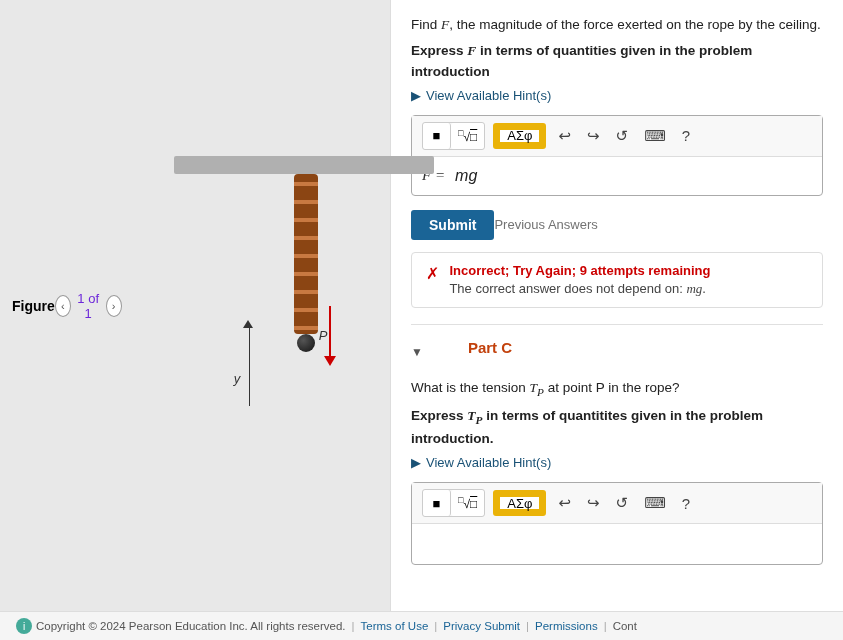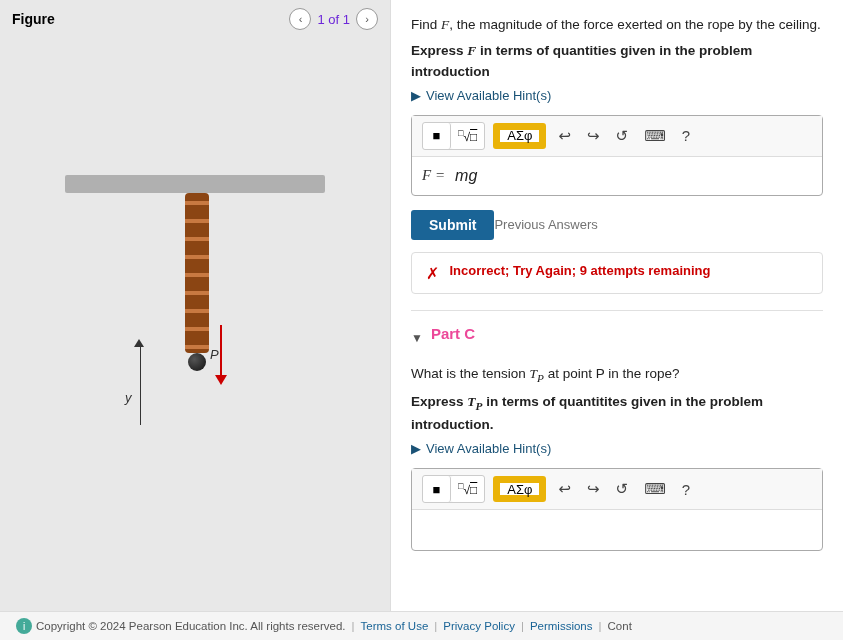--- a/index.html
+++ b/index.html
@@ -19,21 +19,21 @@
       flex: 1;
       overflow: hidden;
     }
 
     
     .left-panel {
       width: 390px;
       background: #e8e8e8;
       position: relative;
       display: flex;
-      flex-direction: column;
+      flex-direction: row;
     }
 
     .figure-header {
       display: flex;
       align-items: center;
       padding: 8px 12px;
       background: #e8e8e8;
     }
 
     .figure-label {
@@ -198,25 +198,26 @@
       flex: 1;
       background: #fff;
       overflow-y: auto;
       padding: 15px 20px;
       border-left: 1px solid #ddd;
     }
 
     .part-title {
       font-weight: bold;
       font-size: 15px;
-      color: #ec4899;
+      color: #c2410c;
       margin-bottom: 10px;
       display: flex;
       align-items: center;
       gap: 8px;
+      margin-left: 37px;
     }
 
     .problem-text {
       font-size: 13.5px;
       color: #222;
       margin-bottom: 6px;
       line-height: 1.5;
     }
 
     .bold-text {
@@ -513,20 +514,23 @@
 
       <div class="submit-row">
         <button class="submit-btn">Submit</button>
         <a class="prev-answers-link">Previous Answers</a>
       </div>
 
       <div class="error-box">
         <span class="error-icon">✗</span>
         <div class="error-content">
           <div class="error-title">Incorrect; Try Again; 9 attempts remaining</div>
+          <div class="error-detail">
+            The correct answer does not depend on: <span class="math-italic">mg</span>.
+          </div>
         </div>
       </div>
     </div>
 
     <div class="part-c-section">
       <div class="part-c-header">
         <span class="collapse-arrow">▼</span>
         <span class="part-title">Part C</span>
       </div>
 
@@ -569,18 +573,18 @@
 
   </div>
 </div>
 
 <div class="footer">
   <span class="footer-icon">i</span>
   <span>Copyright © 2024 Pearson Education Inc. All rights reserved.</span>
   <span class="divider-line">|</span>
   <a>Terms of Use</a>
   <span class="divider-line">|</span>
-  <a>Privacy Policy</a>
+  <a>Privacy Submit</a>
   <span class="divider-line">|</span>
   <a>Permissions</a>
   <span class="divider-line">|</span>
   <span>Cont</span>
 </div>
 
 </body></html>

